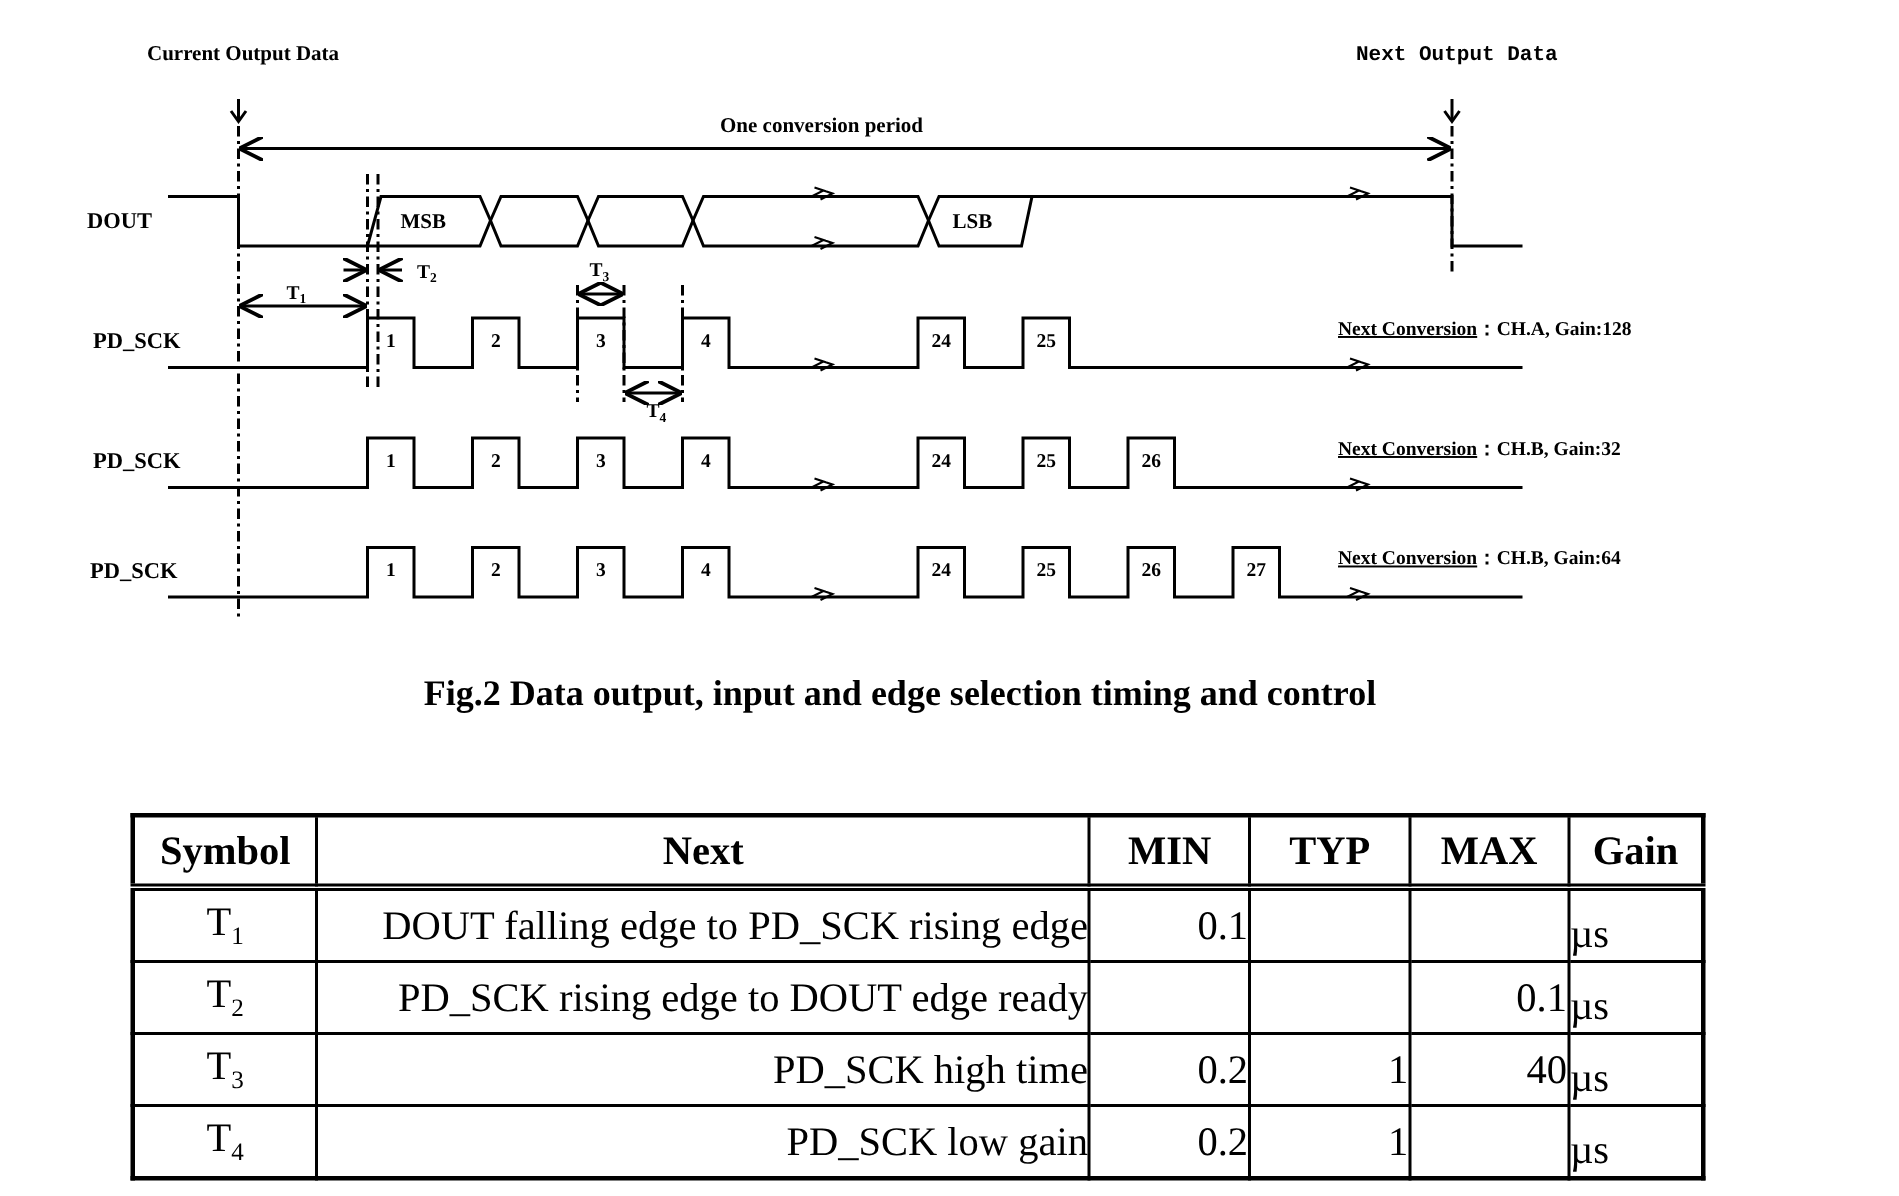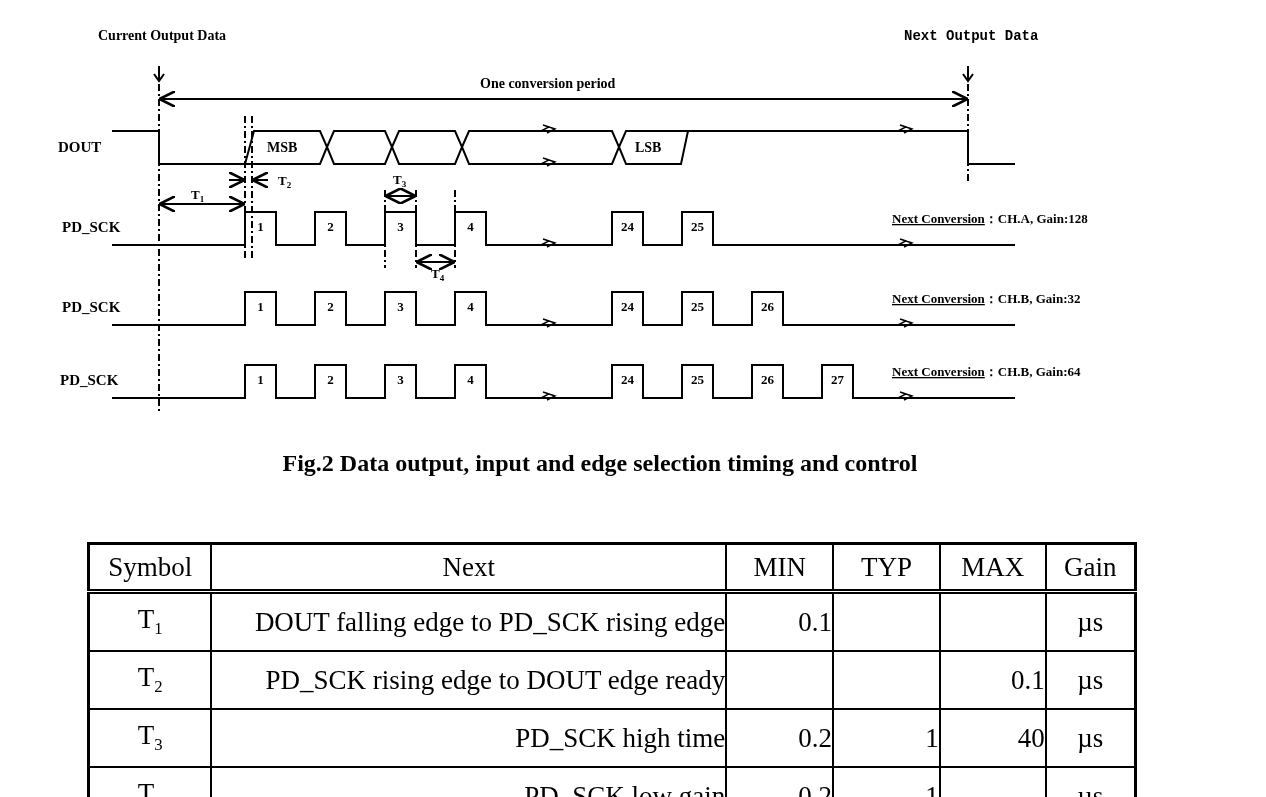--- a/index.html
+++ b/index.html
@@ -9,26 +9,26 @@
   .lbl { font-family: "Liberation Serif", serif; font-weight: bold; font-size: 14px; fill: #000; }
   .lbl-small { font-family: "Liberation Serif", serif; font-weight: bold; font-size: 13px; fill: #000; }
   .mono { font-family: "Liberation Mono", monospace; font-weight: bold; font-size: 14px; fill: #000; }
   .sig { font-family: "Liberation Serif", serif; font-weight: bold; font-size: 15px; fill: #000; }
   .caption { position: absolute; left: 0; width: 1200px; top: 450px; text-align: center;
              font-family: "Liberation Serif", serif; font-weight: bold; font-size: 24px; }
   table.spec { position: absolute; left: 87px; top: 542px; width: 1050px;
                border-collapse: collapse; border: 3px solid #000;
                font-family: "Liberation Serif", serif; font-size: 27px; }
   table.spec th, table.spec td { border: 2px solid #000; height: 44px; padding: 0; }
-  table.spec th { font-weight: normal; text-align: center; }
+  table.spec th { font-weight: bold; text-align: center; }
   table.spec thead tr { border-bottom: 5px double #000; }
   table.spec td.sym { text-align: center; }
   table.spec td.note { text-align: right; }
   table.spec td.num { text-align: right; }
-  table.spec td.unit { text-align: center; vertical-align: bottom; padding-bottom: 12px; }
+  table.spec td.unit { vertical-align: bottom; padding-bottom: 2px; }
   sub { font-size: 62%; }
 </style>
 </head>
 <body>
 
 <svg id="diagram" width="1266" height="440" viewBox="0 0 1266 440">
   <defs>
     <marker id="arr" viewBox="0 0 10 10" refX="9" refY="5" markerWidth="8" markerHeight="8" orient="auto-start-reverse">
       <path d="M0,0 L10,5 L0,10" fill="none" stroke="#000" stroke-width="1.6"></path>
     </marker>

